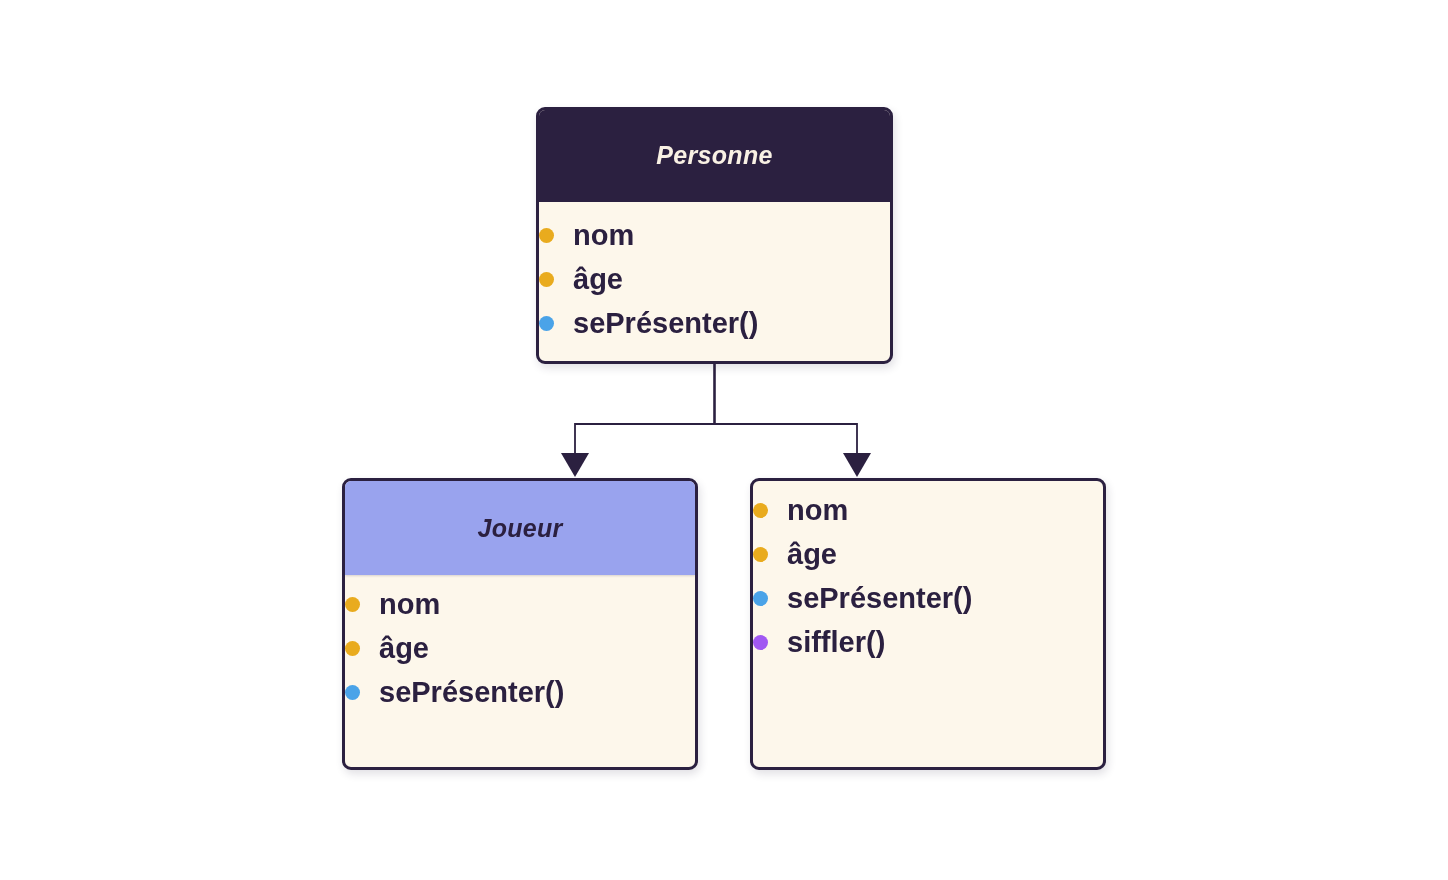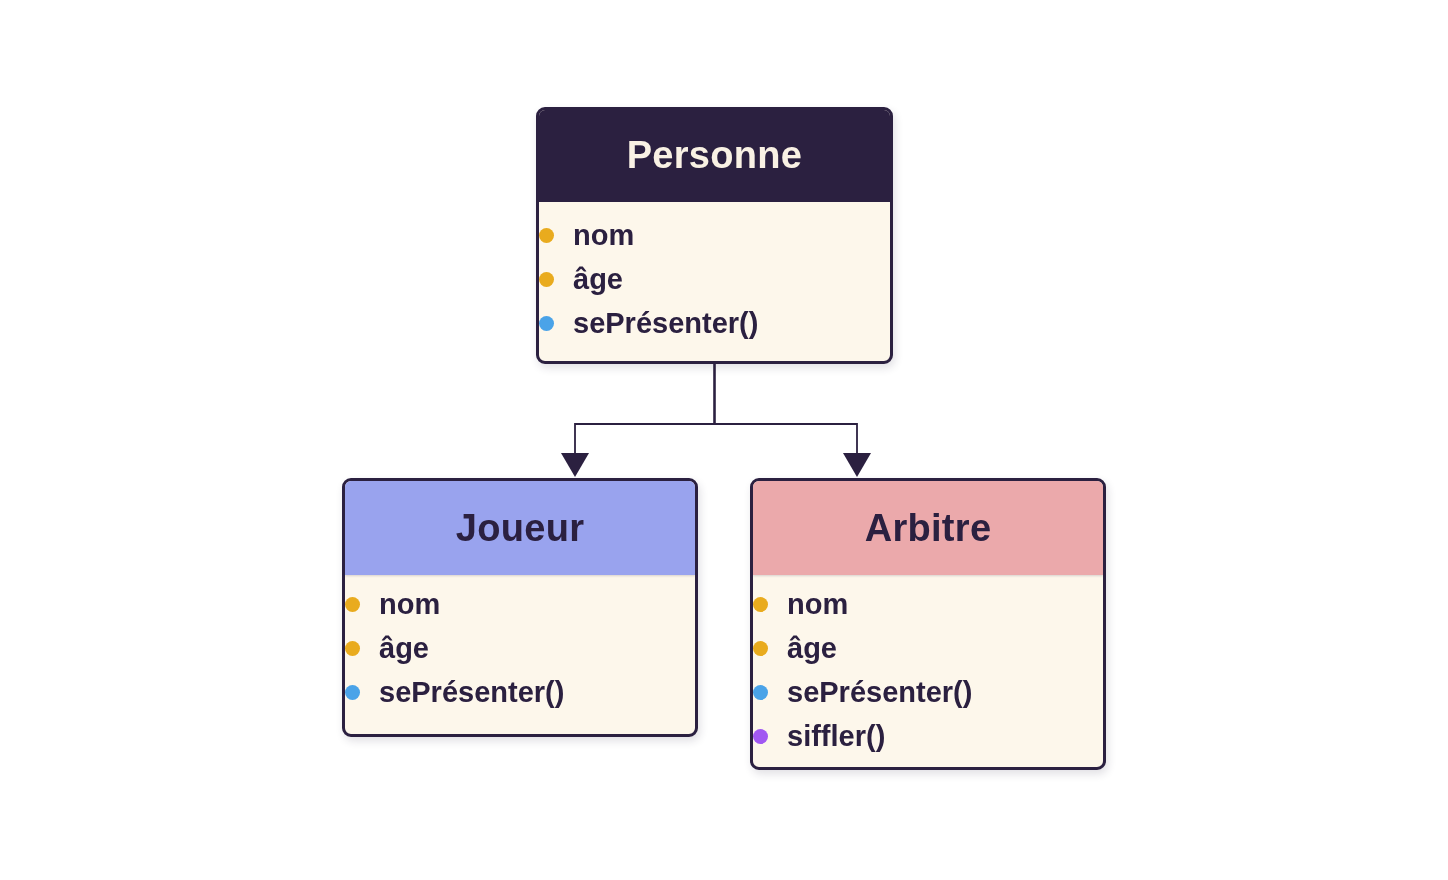--- a/index.html
+++ b/index.html
@@ -27,36 +27,37 @@
   }
   .class-box {
     position: absolute;
     border: 3px solid var(--dark);
     border-radius: 9px;
     overflow: hidden;
     box-shadow: 2px 4px 8px rgba(43, 32, 64, 0.14);
     background: var(--cream);
   }
   .class-box.personne { left: 536px; top: 107px; width: 357px; height: 257px; }
-  .class-box.joueur   { left: 342px; top: 478px; width: 356px; height: 259px; }
+  .class-box.joueur   { left: 342px; top: 478px; width: 356px; height: 292px; }
   .class-box.arbitre  { left: 750px; top: 478px; width: 356px; height: 292px; }
 
   .class-header {
     display: flex;
     align-items: center;
     justify-content: center;
   }
   .personne .class-header { height: 93px; margin: -1px -1px 0 -1px; }
   .joueur .class-header,
   .arbitre .class-header { height: 94px; box-shadow: 0 1px 2px rgba(43,32,64,0.18); }
 
   .class-title {
-    font-size: 38px;
+    font-size: 25px;
     font-weight: bold;
     letter-spacing: 0.3px;
+    font-style: italic;
   }
   .class-body {
     display: flex;
     flex-direction: column;
   }
   .personne .class-body { padding-top: 11px; }
   .joueur .class-body,
   .arbitre .class-body { padding-top: 7px; }
 
   .member {
@@ -129,23 +130,20 @@
         <span class="member-label">âge</span>
       </div>
       <div class="member">
         <span class="dot" style="background-color: rgb(74, 163, 232);"></span>
         <span class="member-label">sePrésenter()</span>
       </div>
     </div>
   </div>
 
   <div class="class-box arbitre" style="background-color: rgb(253, 247, 235);">
-    <div class="class-header" style="background-color: rgb(235, 169, 171);">
-      <span class="class-title" style="color: rgb(43, 32, 64);">Arbitre</span>
-    </div>
     <div class="class-body">
       <div class="member">
         <span class="dot" style="background-color: rgb(233, 171, 30);"></span>
         <span class="member-label">nom</span>
       </div>
       <div class="member">
         <span class="dot" style="background-color: rgb(233, 171, 30);"></span>
         <span class="member-label">âge</span>
       </div>
       <div class="member">

